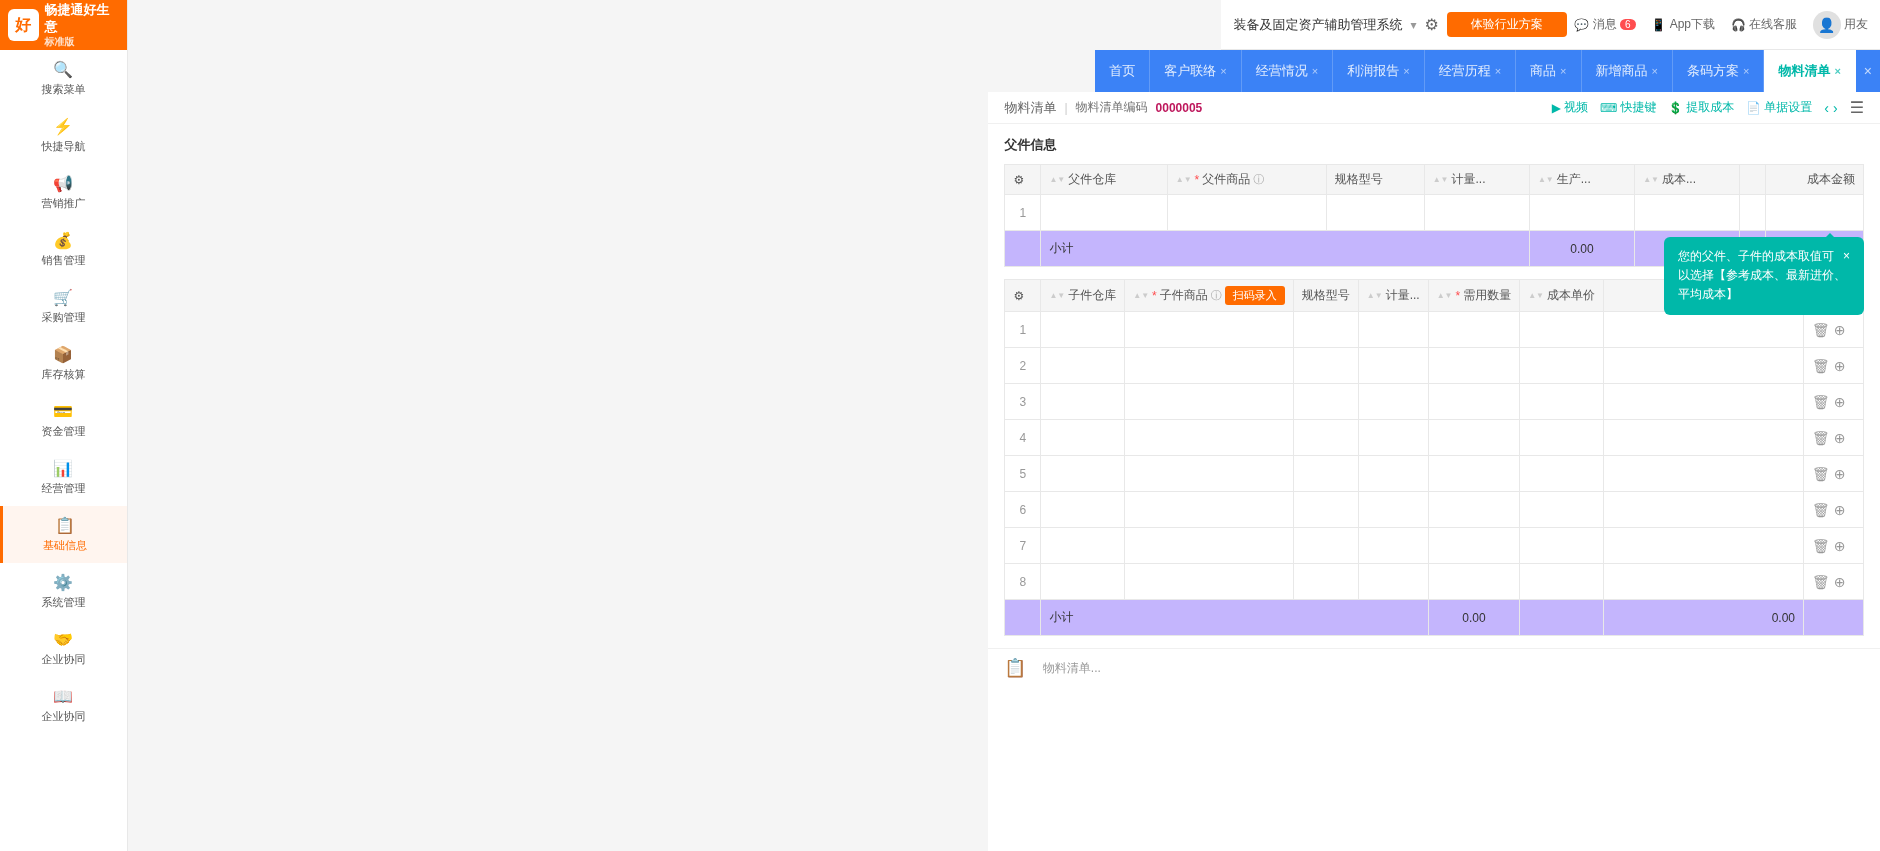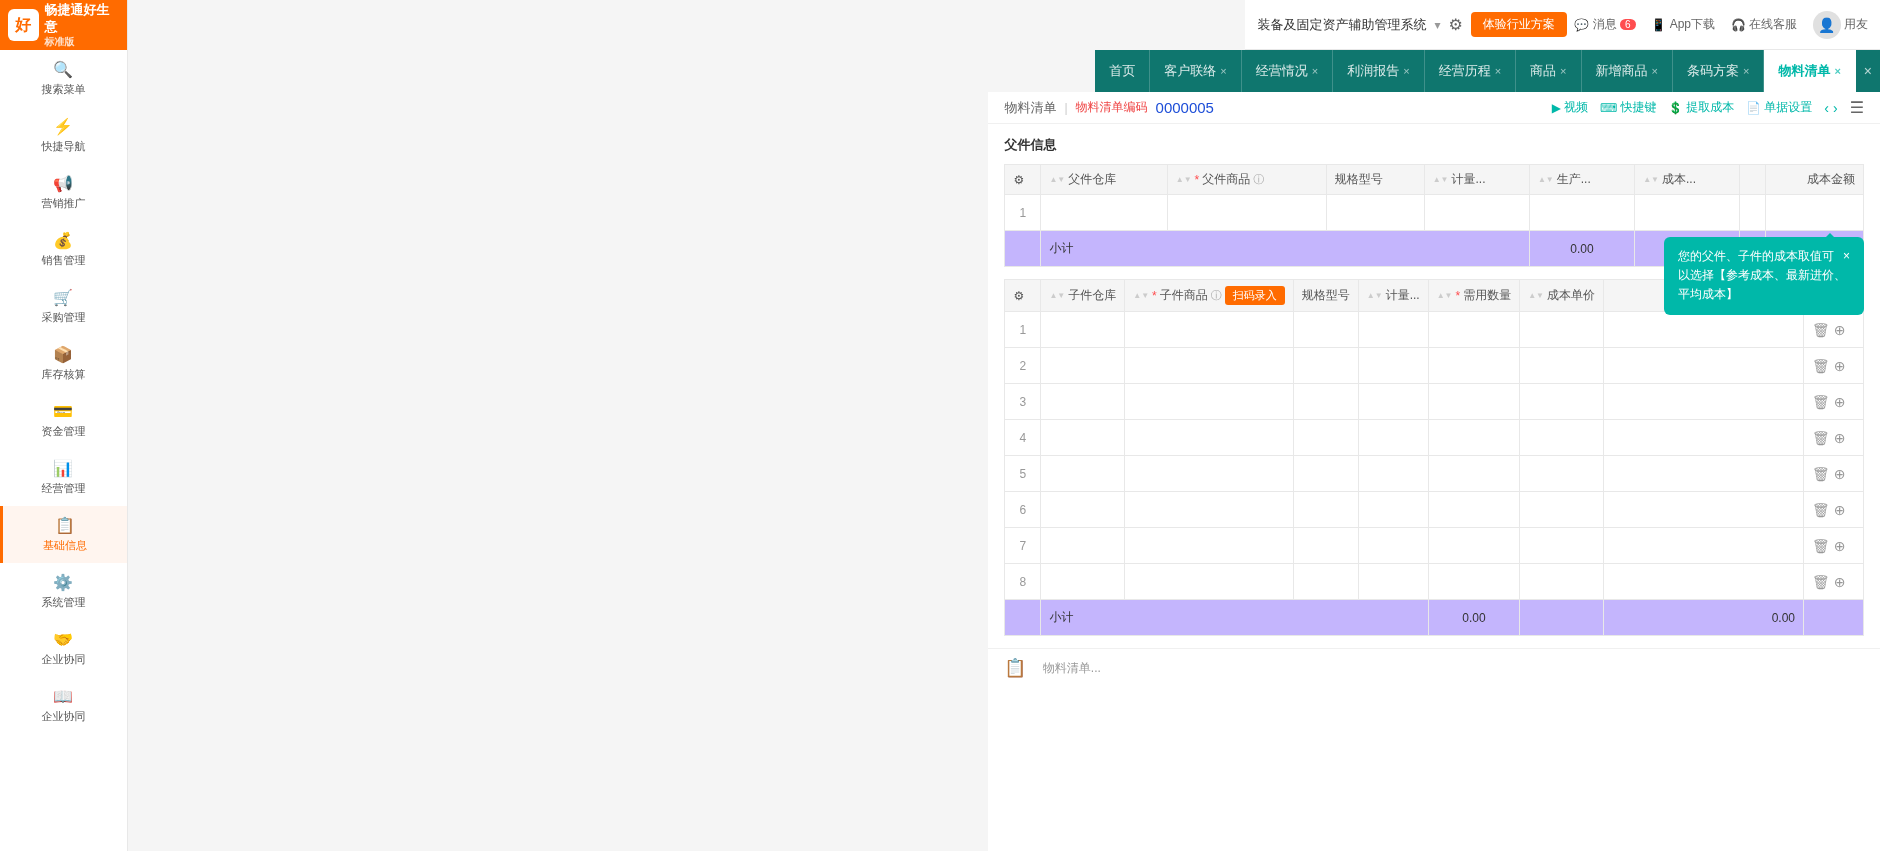--- a/index.html
+++ b/index.html
@@ -22,25 +22,25 @@
     
     .top-header { background: #fff; border-bottom: 1px solid #e8e8e8; display: flex; align-items: center; justify-content: space-between; padding: 0 12px; height: 50px; flex-shrink: 0; }
     .top-header-left { display: flex; align-items: center; gap: 8px; }
     .system-title { font-size: 13px; color: #333; }
     .header-tools { display: flex; align-items: center; gap: 16px; color: #666; font-size: 12px; }
     .header-tool-item { display: flex; align-items: center; gap: 3px; cursor: pointer; }
     .badge { background: #ff4d4f; color: #fff; border-radius: 10px; padding: 0 4px; font-size: 10px; min-width: 16px; text-align: center; }
     .user-avatar { width: 28px; height: 28px; background: #e0e0e0; border-radius: 50%; display: flex; align-items: center; justify-content: center; }
 
     
-    .tab-bar { background: #0f766e; display: flex; align-items: center; overflow-x: auto; flex-shrink: 0; }
+    .tab-bar { background: #3b82f6; display: flex; align-items: center; overflow-x: auto; flex-shrink: 0; }
     .tab-item { display: flex; align-items: center; padding: 0 14px; height: 42px; color: rgba(255,255,255,0.85); cursor: pointer; white-space: nowrap; gap: 4px; font-size: 13px; border-right: 1px solid rgba(255,255,255,0.2); }
     .tab-item.active { background: #fff; color: #00b8a9; font-weight: bold; }
     .tab-item .tab-close { opacity: 0.7; font-size: 11px; }
-    .tab-try-btn { background: #ff6b00; color: #fff; padding: 4px 12px; border-radius: 4px; margin: 0 8px; font-size: 12px; cursor: pointer; white-space: nowrap; border: none; }
+    .tab-try-btn { background: #ff6b00; color: #fff; padding: 4px 24px; border-radius: 4px; margin: 0 8px; font-size: 12px; cursor: pointer; white-space: nowrap; border: none; }
 
     
     .page-area { flex: 1; overflow-y: auto; background: #fff; }
     .breadcrumb-item { color: #666; font-size: 13px; cursor: pointer; }
     .breadcrumb-sep { color: #ccc; }
     .toolbar-right { display: flex; align-items: center; gap: 12px; color: #00b8a9; font-size: 12px; }
     .toolbar-btn { display: flex; align-items: center; gap: 3px; cursor: pointer; }
 
     
     .section { margin: 12px 16px 12px; }
@@ -220,22 +220,22 @@
       <span class="tab-end-close">×</span>
     </div>
   </div>
 
   <div class="page-area" style="position:relative;">
 
     <div class="breadcrumb-row">
       <div style="display:flex;align-items:center;gap:8px;">
         <span class="breadcrumb-item">物料清单</span>
         <span class="breadcrumb-sep">|</span>
-        <span style="color:#ef4444;font-size:12px;">物料清单编码</span>
-        <span style="color:#1d4ed8;font-weight:normal;font-size:15px;">0000005</span>
+        <span style="color:#737373;font-size:12px;">物料清单编码</span>
+        <span style="color:#be185d;font-weight:bold;font-size:12px;">0000005</span>
       </div>
       <div class="toolbar-right">
         <div class="toolbar-btn">
           <span>▶</span>
           <span>视频</span>
         </div>
         <div class="toolbar-btn">
           <span>⌨</span>
           <span>快捷键</span>
         </div>

